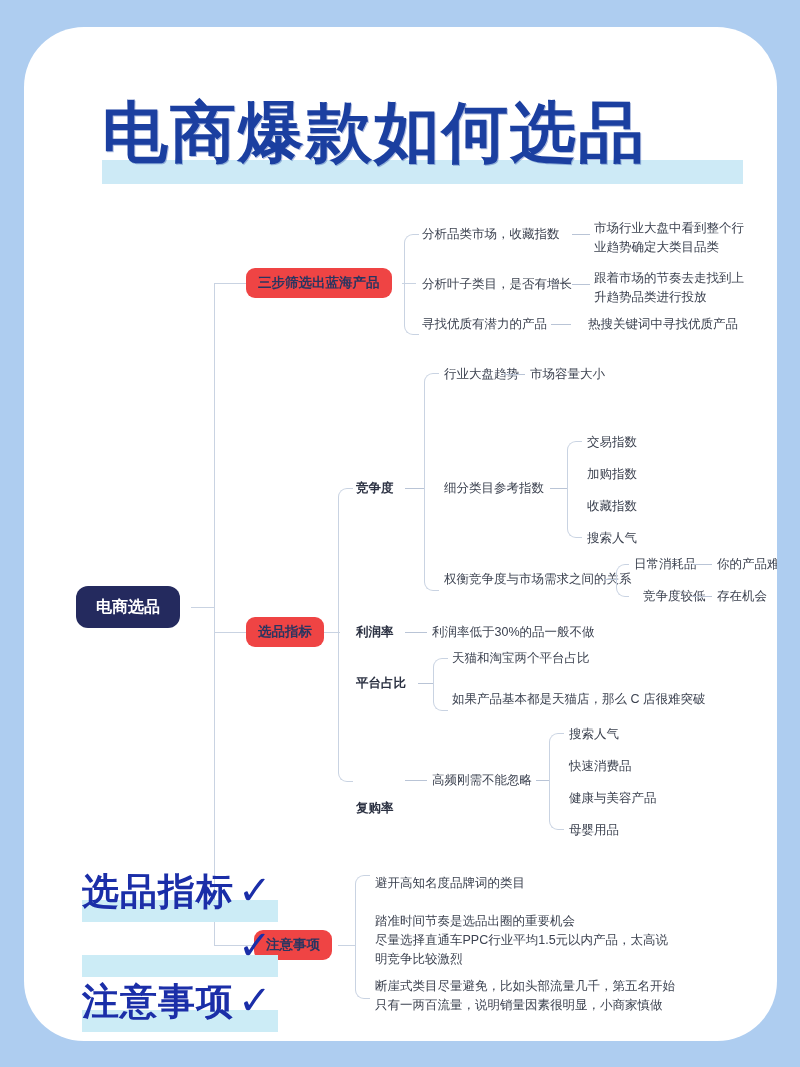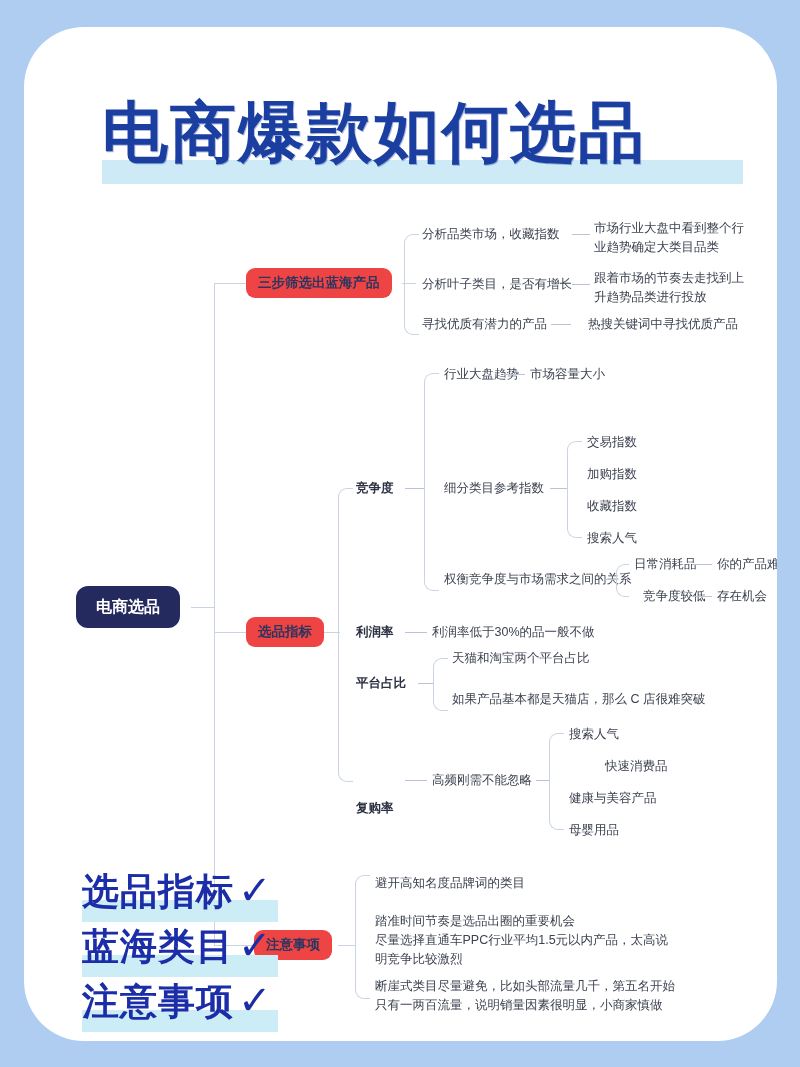--- a/index.html
+++ b/index.html
@@ -218,40 +218,39 @@
     <div class="brace" style="left:409px; top:631px; width:14px; height:51px;"></div>
     <div class="label" style="left:428px; top:622px;">天猫和淘宝两个平台占比</div>
     <div class="label" style="left:428px; top:663px;">如果产品基本都是天猫店，那么 C 店很难突破</div>
 
     <div class="label bold" style="left:332px; top:744px;margin-top:28px;">复购率</div>
     <div class="dash" style="left:381px; top:753px; width:22px;"></div>
     <div class="label" style="left:408px; top:744px;">高频刚需不能忽略</div>
     <div class="dash" style="left:512px; top:753px; width:14px;"></div>
     <div class="brace" style="left:525px; top:706px; width:14px; height:95px;"></div>
     <div class="label" style="left:545px; top:698px;">搜索人气</div>
-    <div class="label" style="left:545px; top:730px;margin-left:36px;">快速消费品</div>
+    <div class="label" style="left:545px; top:730px;">快速消费品</div>
     <div class="label" style="left:545px; top:762px;">健康与美容产品</div>
     <div class="label" style="left:545px; top:794px;">母婴用品</div>
 
     <div class="node pill" style="left:230px; top:903px;">注意事项</div>
 
     <div class="hline" style="left:314px; top:918px; width:18px;"></div>
     <div class="brace" style="left:331px; top:848px; width:14px; height:122px;"></div>
 
     <div class="label" style="left:351px; top:839px;margin-top:8px;">避开高知名度品牌词的类目</div>
     <div class="label" style="left:351px; top:885px;">踏准时间节奏是选品出圈的重要机会</div>
     <div class="label wrap" style="left:351px; top:904px; width:300px;">尽量选择直通车PPC行业平均1.5元以内产品，太高说明竞争比较激烈</div>
     <div class="label wrap" style="left:351px; top:950px; width:300px;">断崖式类目尽量避免，比如头部流量几千，第五名开始只有一两百流量，说明销量因素很明显，小商家慎做</div>
 
     <div class="ov-hl" style="left:58px; top:873px; width:196px;"></div>
     <div class="ov-text" style="left:58px; top:840px;">选品指标</div>
     <div class="ov-check" style="left:214px; top:843px;">✓</div>
 
     <div class="ov-hl" style="left:58px; top:928px; width:196px;"></div>
-    <div class="ov-text" style="left:58px; top:895px;">蓝海类目</div>
     <div class="ov-check" style="left:214px; top:898px;">✓</div>
 
     <div class="ov-hl" style="left:58px; top:983px; width:196px;"></div>
     <div class="ov-text" style="left:58px; top:950px;">注意事项</div>
     <div class="ov-check" style="left:214px; top:953px;">✓</div>
 
   </div>
 </div>
 
 </body></html>

